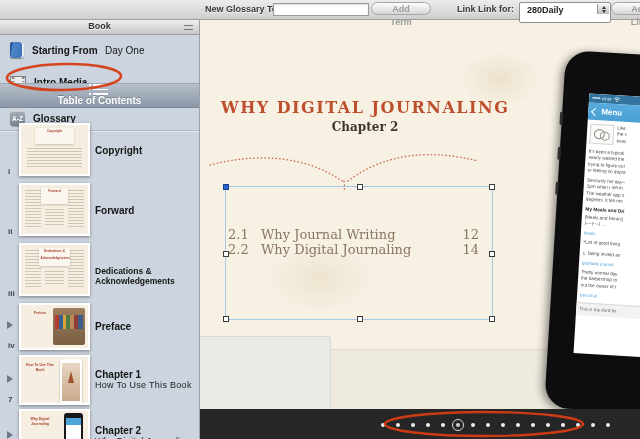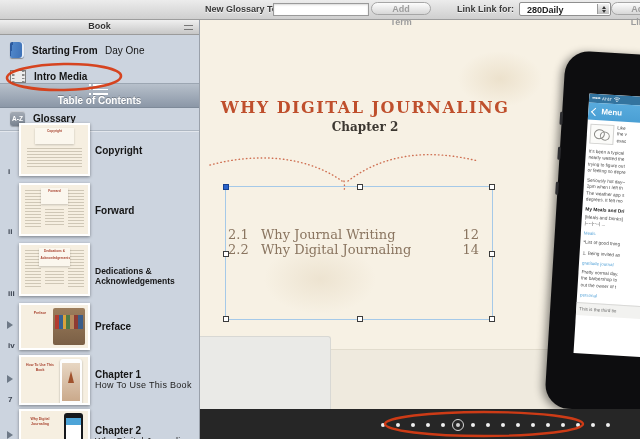--- a/index.html
+++ b/index.html
@@ -13,21 +13,21 @@
     text-shadow:0 1px 0 rgba(255,255,255,.7);}
   #lbl-newterm{left:205px;}
   #lbl-indexlink{left:457px;}
   .tb-input{position:absolute;left:273px;top:3px;width:90px;height:11px;border:1px solid #9a9a9a;
     background:#fff;font-size:9px;padding:0 2px;box-shadow:inset 0 1px 2px rgba(0,0,0,.15);}
   .tb-btn{position:absolute;top:2px;height:13px;border:1px solid #a6a6a6;border-radius:8px;
     background:linear-gradient(#fdfdfd,#d7d7d7);color:#9d9d9d;font-size:9px;font-weight:bold;
     text-align:center;line-height:13px;padding:0 10px;box-sizing:border-box;}
   #btn-addterm{left:371px;width:60px;}
   #btn-addlink{left:611px;width:58px;}
-  .tb-select{position:absolute;left:519px;top:2px;width:92px;height:14px;background:#fff;
+  .tb-select{position:absolute;left:519px;top:2px;width:92px;height:21px;background:#fff;
     border:1px solid #8f8f8f;border-radius:2px;font-size:9px;font-weight:bold;color:#222;
     line-height:14px;padding-left:7px;box-sizing:border-box;}
   .stepper{position:absolute;right:1px;top:1px;width:11px;height:10px;margin-top:0;
     background:linear-gradient(#f4f4f4,#bfbfbf);border-left:1px solid #9a9a9a;
     display:flex;flex-direction:column;align-items:center;justify-content:center;}
   .stepper i{display:block;width:0;height:0;border-left:2.5px solid transparent;border-right:2.5px solid transparent;}
   .stepper .up{border-bottom:3px solid #333;margin-bottom:1px;}
   .stepper .dn{border-top:3px solid #333;}
 
   
@@ -186,21 +186,21 @@
     <div class="book-header">
       <span>Book</span>
       <div class="hdr-handle"></div>
     </div>
 
     <div class="nav-row" style="top:20px;">
       <div class="icon ic-book"></div>
       <span class="nav-label">Starting From</span>
       <span class="nav-value">Day One</span>
     </div>
-    <div class="nav-row" style="top:46px;">
+    <div class="nav-row" style="top:52px;">
       <div class="icon ic-film"></div>
       <span class="nav-label">Intro Media</span>
     </div>
     <div class="nav-row selected" style="top:64px;flex-direction:column;">
       <div class="icon ic-toc"></div>
       <span class="nav-label">Table of Contents</span>
     </div>
     <div class="nav-row" style="top:88px;">
       <div class="icon ic-az">A-Z</div>
       <span class="nav-label">Glossary</span>

